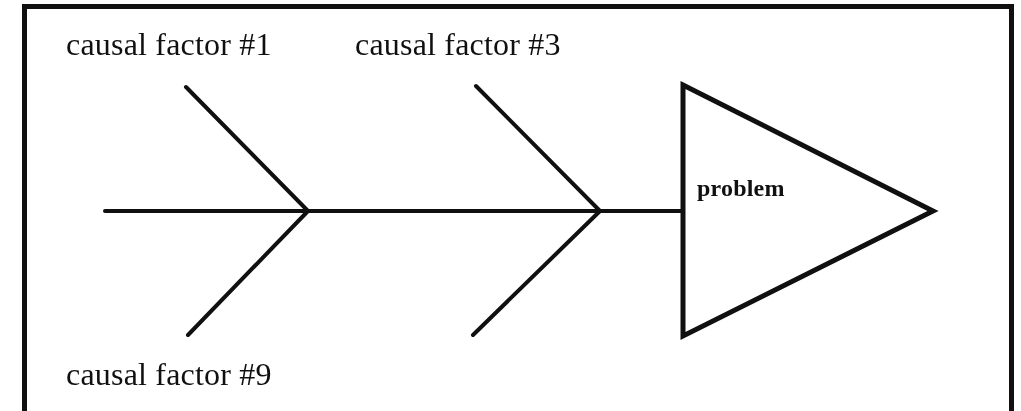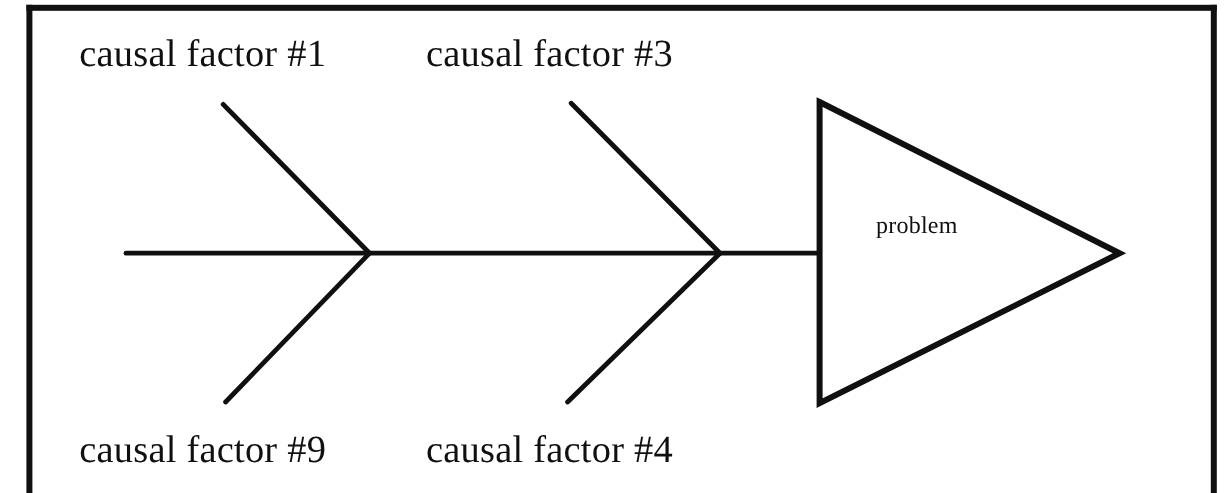--- a/index.html
+++ b/index.html
@@ -52,26 +52,27 @@
     line-height: 1;
     white-space: nowrap;
     letter-spacing: 0.2px;
   }
   .label-f1 { left: 66px;  top: 28px;  }
   .label-f3 { left: 355px; top: 28px; text-align: center;  }
   .label-f2 { left: 66px;  top: 358px; }
   .label-f4 { left: 355px; top: 358px; }
   .effect-text {
     position: absolute;
-    left: 730px;
+    left: 697px;
     top: 168px;
-    font-size: 20px;
+    font-size: 24px;
     line-height: 40px;
     white-space: nowrap;
     letter-spacing: 0.2px;
+    font-weight: bold;
   }
 </style>
 </head>
 <body>
 
 <div class="canvas">
 
   <div class="frame"></div>
 
   <svg class="art" viewBox="0 0 1021 411" aria-hidden="true">
@@ -86,19 +87,18 @@
 
     <polygon class="tri" points="683,85 933,211 683,336"></polygon>
   </svg>
 
   <div class="label label-f1">causal factor #1</div>
 
   <div class="label label-f3">causal factor #3</div>
 
   <div class="label label-f2">causal factor #9</div>
 
-  <div class="label label-f4">causal factor #4</div>
 
   <div class="effect-text">
     <div>problem</div>
   </div>
 
 </div>
 
 </body></html>

